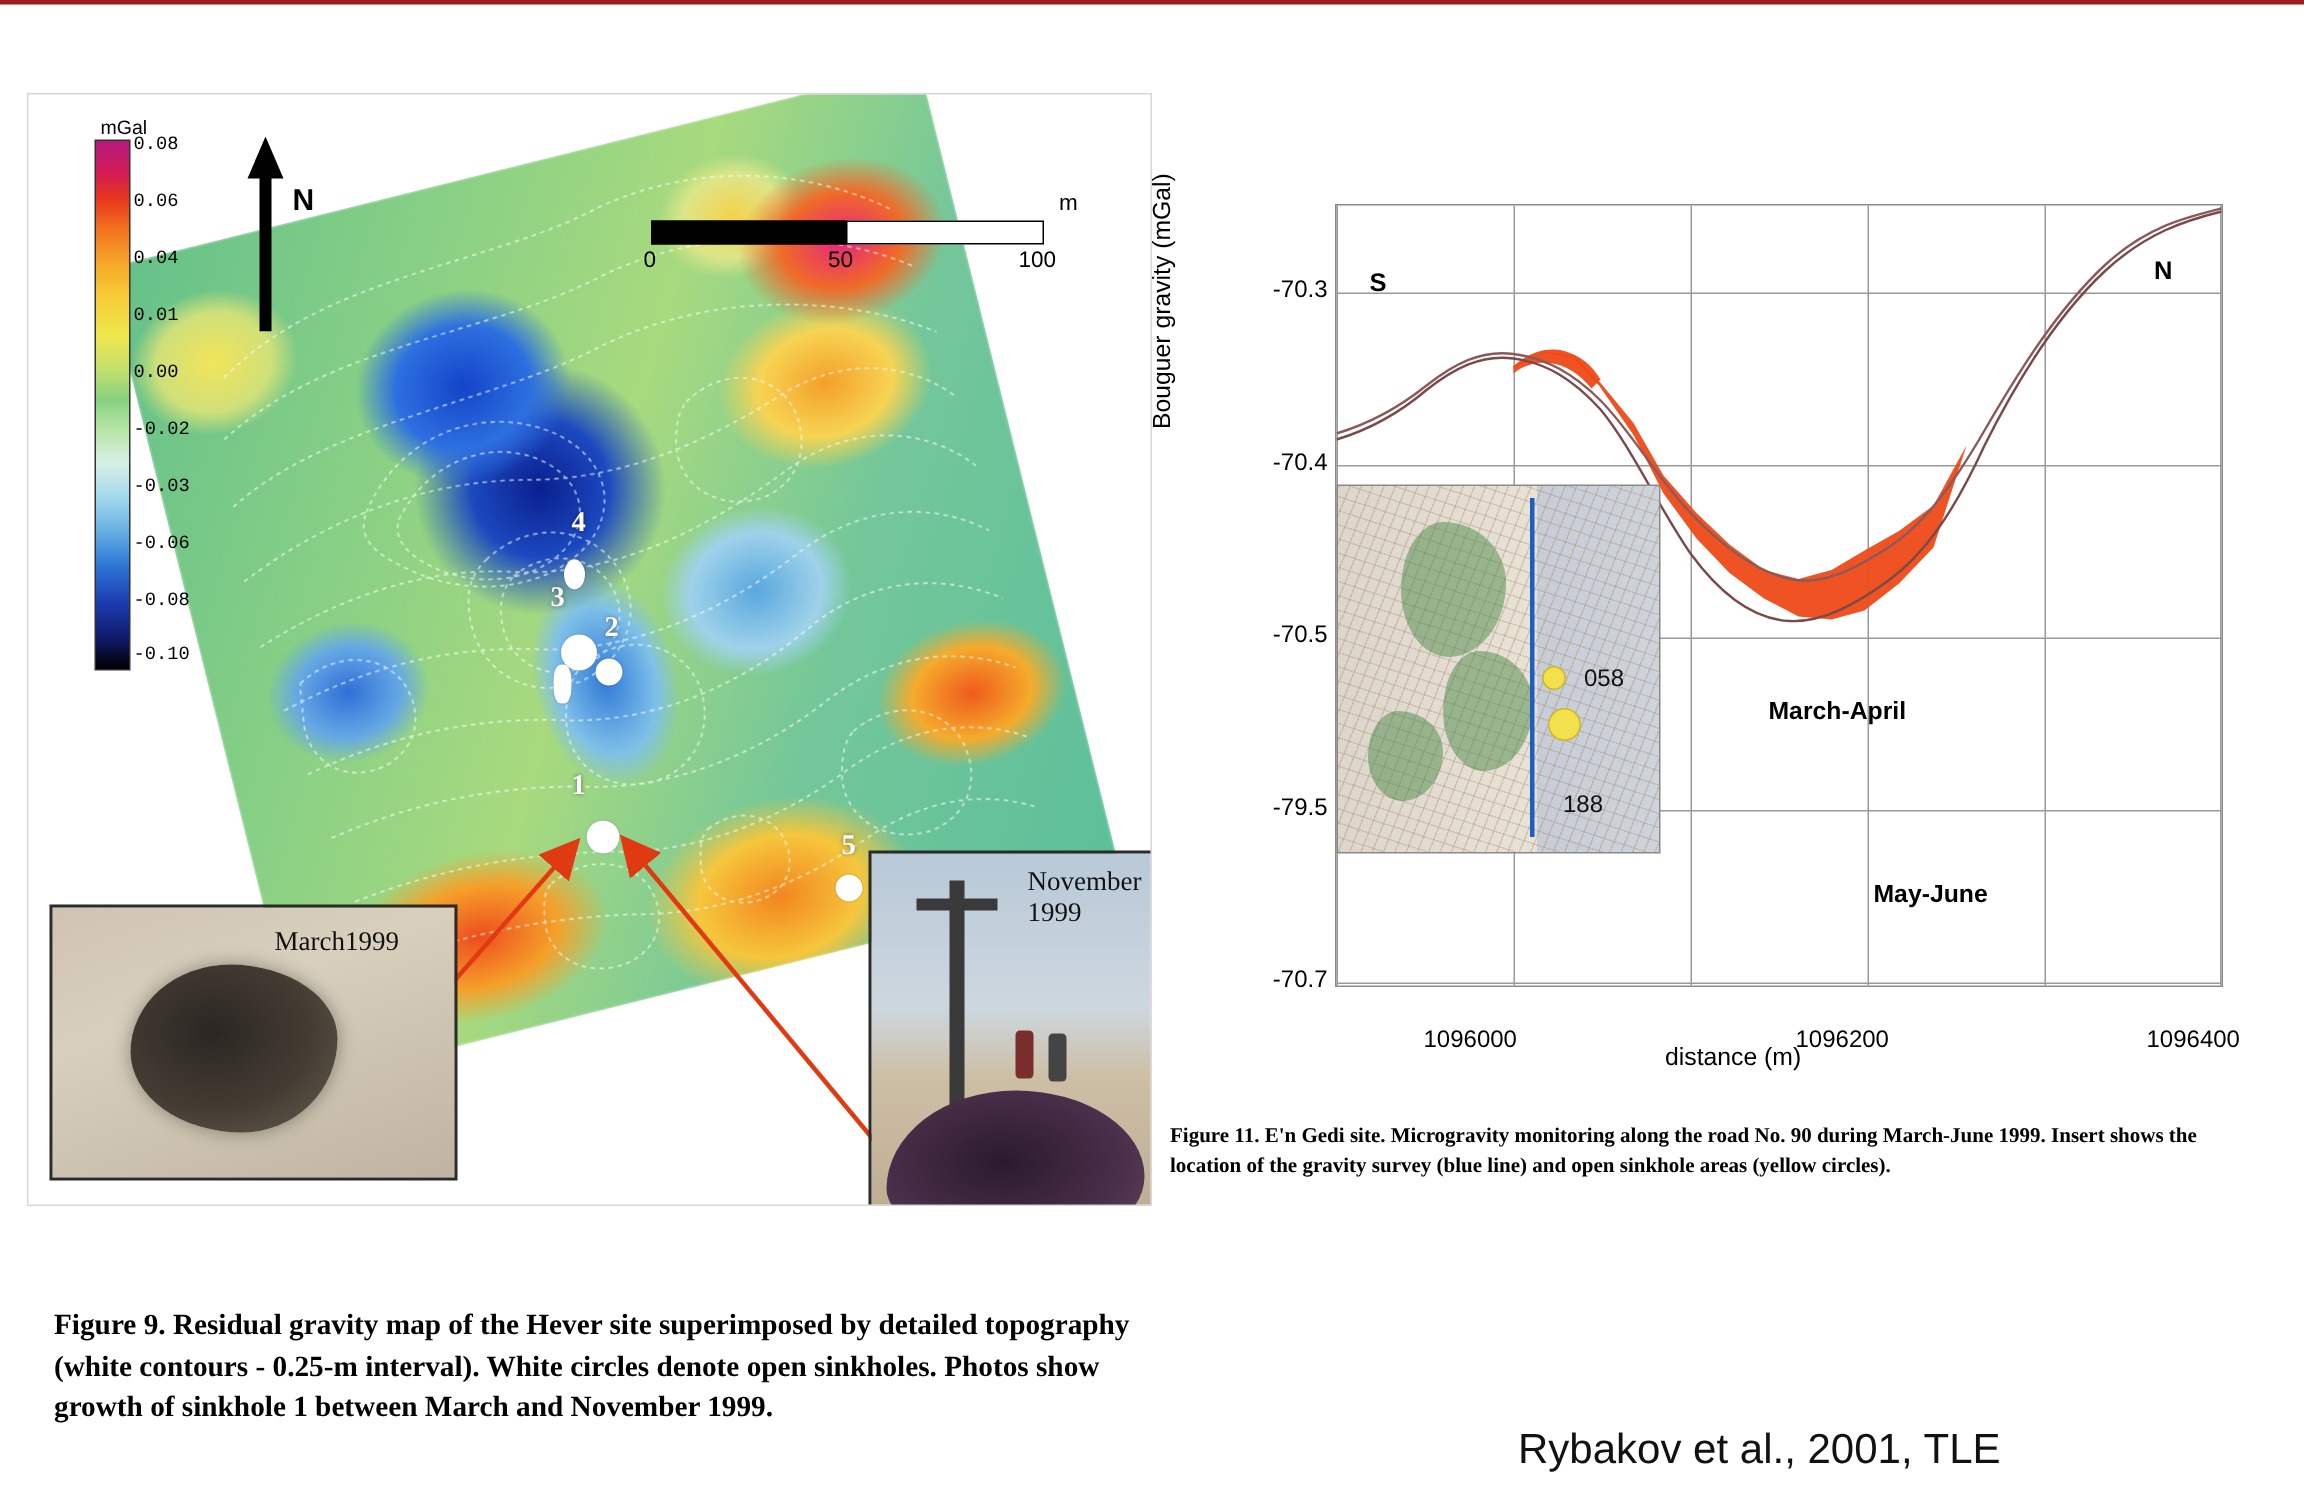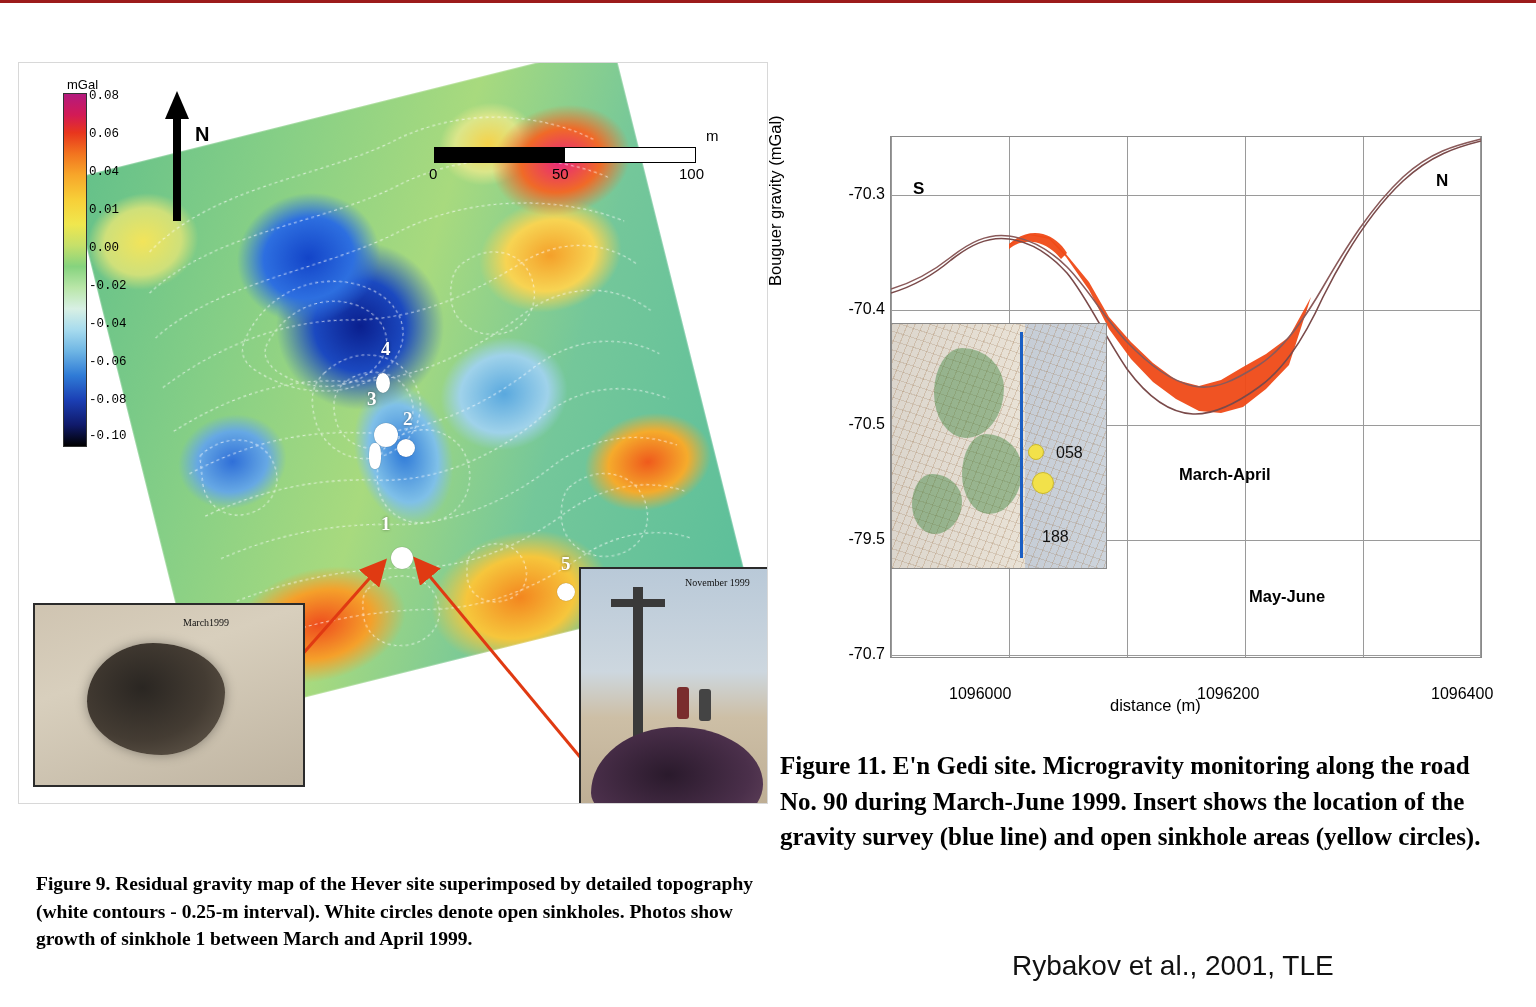--- a/index.html
+++ b/index.html
@@ -238,21 +238,21 @@
     background: #3a3a3a;
   }
   .photo-person {
     position: absolute;
     width: 12px; height: 32px;
     background: #7a2d2d;
     border-radius: 3px;
   }
   .photo-cap {
     position: absolute;
-    font-size: 10px;
+    font-size: 18px;
     font-family: "Liberation Serif", serif;
     color: #111;
     font-weight: normal;
   }
 
   
   .arrow-svg {
     position: absolute;
     left: 0; top: 0;
     width: 748px; height: 740px;
@@ -384,21 +384,21 @@
     position: absolute;
     font-size: 16px;
     font-family: "Liberation Sans", sans-serif;
     color: #111;
   }
   .fig11-caption {
     position: absolute;
     left: 780px;
     top: 748px;
     width: 720px;
-    font-size: 25px;
+    font-size: 14px;
     line-height: 1.42;
     font-weight: bold;
     color: #000;
     font-family: "Liberation Serif", serif;
   }
 
   .credit {
     position: absolute;
     left: 1012px;
     top: 950px;
@@ -449,21 +449,21 @@
 
       <div class="colorbar-wrap">
         <div class="cb-title">mGal</div>
         <div class="cb-bar"></div>
         <div class="cb-tick" style="top:12px">0.08</div>
         <div class="cb-tick" style="top:50px">0.06</div>
         <div class="cb-tick" style="top:88px">0.04</div>
         <div class="cb-tick" style="top:126px">0.01</div>
         <div class="cb-tick" style="top:164px">0.00</div>
         <div class="cb-tick" style="top:202px">-0.02</div>
-        <div class="cb-tick" style="top:240px">-0.04</div>
+        <div class="cb-tick" style="top:240px">-0.03</div>
         <div class="cb-tick" style="top:278px">-0.06</div>
         <div class="cb-tick" style="top:316px">-0.08</div>
         <div class="cb-tick" style="top:352px">-0.10</div>
       </div>
 
       <div class="north">
         <svg width="60" height="130" viewBox="0 0 60 130">
           <polygon points="18,0 30,28 6,28" fill="#000"></polygon>
           <rect x="14" y="26" width="8" height="104" fill="#000"></rect>
         </svg>
@@ -514,21 +514,21 @@
         <div class="photo-rig"></div>
         <div class="photo-rig2"></div>
         <div class="photo-person" style="left:96px;top:118px"></div>
         <div class="photo-person" style="left:118px;top:120px;background:#444"></div>
         <div class="photo-nov-hole"></div>
         <div class="photo-cap" style="left:104px;top:8px;line-height:1.15">November 1999</div>
       </div>
 
     </div>
 
-    <div class="fig9-caption">Figure 9. Residual gravity map of the Hever site superimposed by detailed topography (white contours - 0.25-m interval). White circles denote open sinkholes. Photos show growth of sinkhole 1 between March and April 1999.</div>
+    <div class="fig9-caption">Figure 9. Residual gravity map of the Hever site superimposed by detailed topography (white contours - 0.25-m interval). White circles denote open sinkholes. Photos show growth of sinkhole 1 between March and November 1999.</div>
   </div>
 
   <div class="fig11">
 
     <div class="axis-y-title">Bouguer gravity (mGal)</div>
     <div class="axis-x-title">distance (m)</div>
 
     <div class="chart-area">
 
       <div class="gridline-h" style="top:58px"></div>

